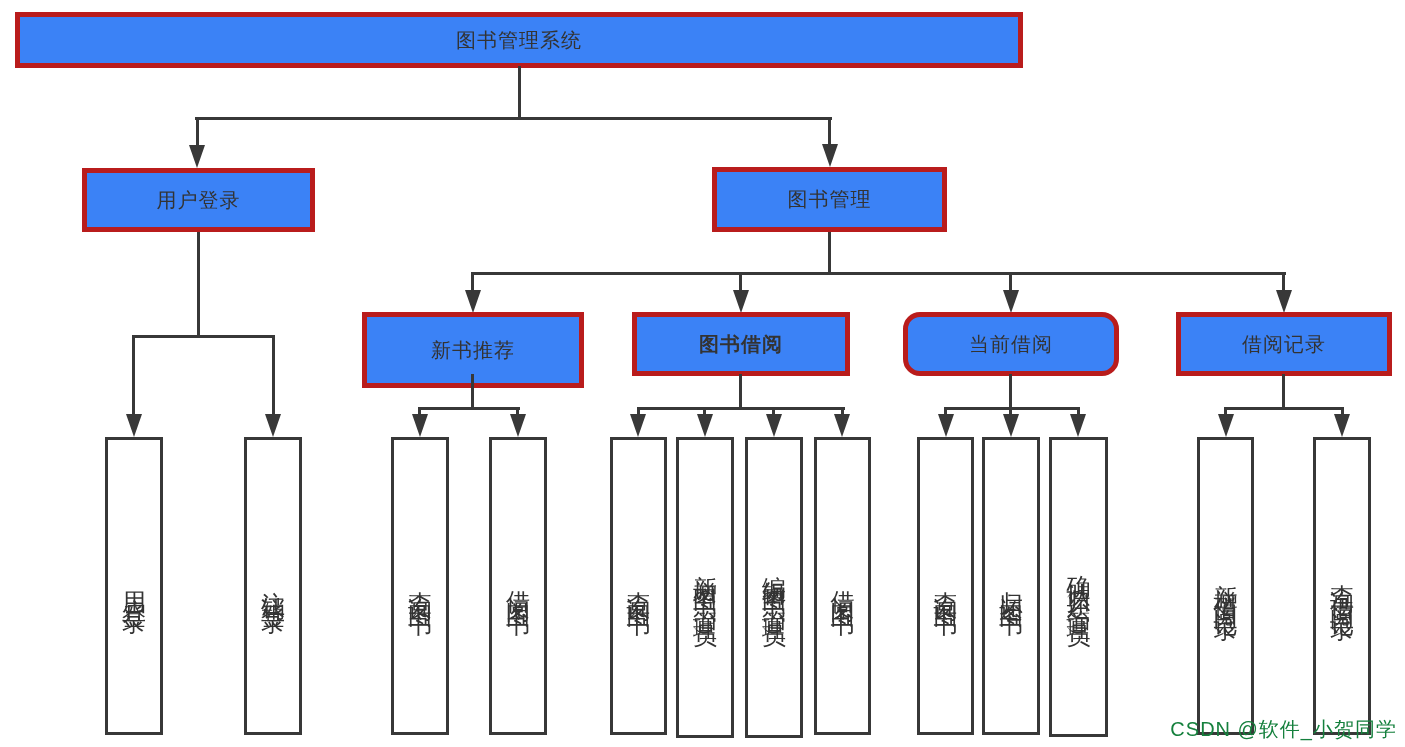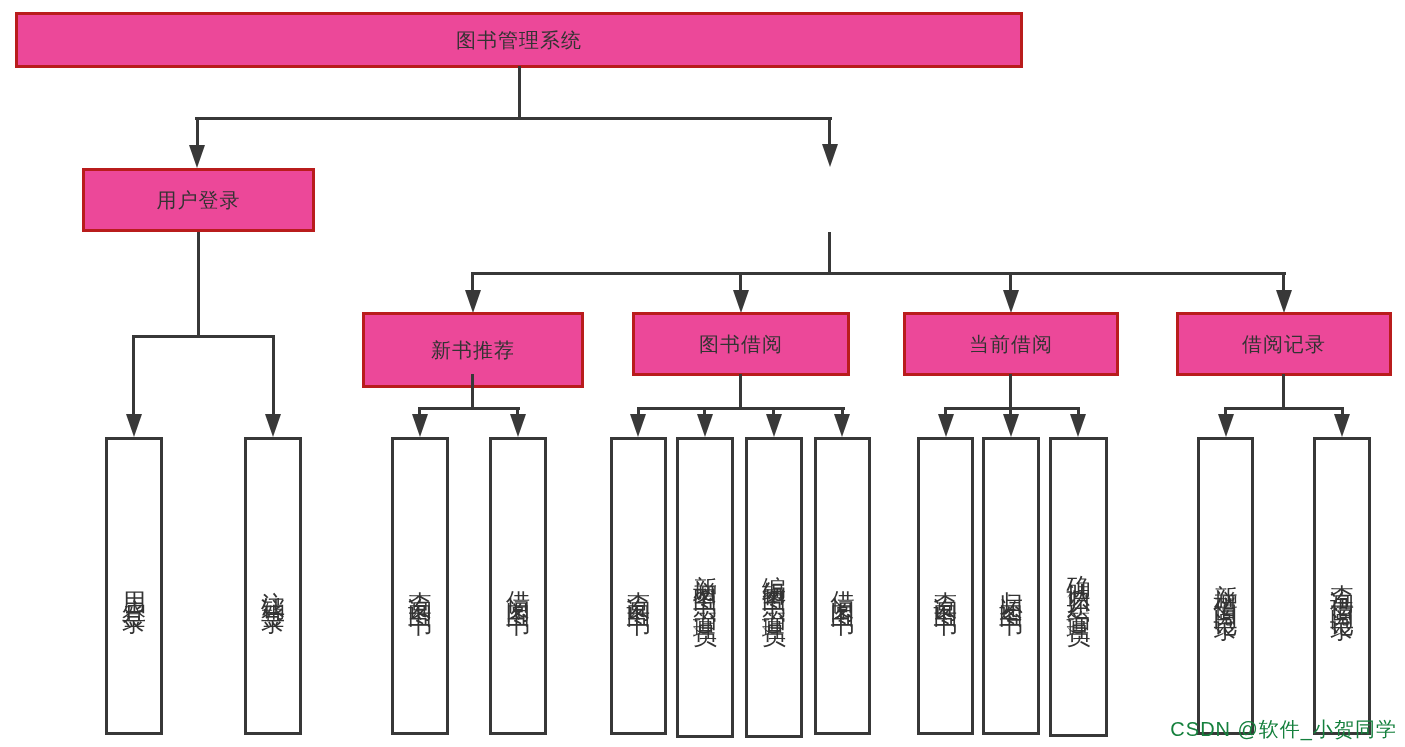--- a/index.html
+++ b/index.html
@@ -7,22 +7,22 @@
     position:relative;
     width:1405px;
     height:747px;
     background:#ffffff;
     font-family:"Liberation Sans", sans-serif;
     overflow:hidden;
   }
   .box{
     position:absolute;
     box-sizing:border-box;
-    border:3px solid #b91c1c;
-    background:#ec4899;
+    border:5px solid #b91c1c;
+    background:#3b82f6;
     display:flex;
     align-items:center;
     justify-content:center;
     font-size:20px;
     color:#333333;
     letter-spacing:1px;
   }
   .leaf{
     position:absolute;
     box-sizing:border-box;
@@ -71,20 +71,23 @@
   <div class="vl" style="left:518px;top:66px;height:51px;"></div>
   <div class="hl" style="left:195px;top:117px;width:637px;"></div>
   <div class="vl" style="left:196px;top:117px;height:31px;"></div>
   <div class="ah" style="left:189px;top:145px;"></div>
   <div class="vl" style="left:828px;top:117px;height:31px;"></div>
   <div class="ah" style="left:822px;top:144px;"></div>
 
   <div class="box" style="left:82px;top:168px;width:233px;height:64px;">
     <span>用户登录</span>
   </div>
+  <div class="box" style="left:712px;top:167px;width:235px;height:65px;">
+    <span>图书管理</span>
+  </div>
 
   <div class="vl" style="left:197px;top:232px;height:106px;"></div>
   <div class="hl" style="left:132px;top:335px;width:143px;"></div>
   <div class="vl" style="left:132px;top:335px;height:82px;"></div>
   <div class="ah" style="left:126px;top:414px;"></div>
   <div class="vl" style="left:272px;top:335px;height:82px;"></div>
   <div class="ah" style="left:265px;top:414px;"></div>
 
   <div class="vl" style="left:828px;top:232px;height:43px;"></div>
   <div class="hl" style="left:471px;top:272px;width:815px;"></div>
@@ -93,24 +96,24 @@
   <div class="vl" style="left:739px;top:272px;height:21px;"></div>
   <div class="ah" style="left:733px;top:290px;"></div>
   <div class="vl" style="left:1009px;top:272px;height:21px;"></div>
   <div class="ah" style="left:1003px;top:290px;"></div>
   <div class="vl" style="left:1282px;top:272px;height:21px;"></div>
   <div class="ah" style="left:1276px;top:290px;"></div>
 
   <div class="box" style="left:362px;top:312px;width:222px;height:76px;">
     <span>新书推荐</span>
   </div>
-  <div class="box" style="left:632px;top:312px;width:218px;height:64px;">
+  <div class="box" style="left:632px;top:312px;width:218px;height:64px;font-weight:bold;">
     <span>图书借阅</span>
   </div>
-  <div class="box" style="left:903px;top:312px;width:216px;height:64px;">
+  <div class="box" style="left:903px;top:312px;width:216px;height:64px;border-radius:17px;">
     <span>当前借阅</span>
   </div>
   <div class="box" style="left:1176px;top:312px;width:216px;height:64px;">
     <span>借阅记录</span>
   </div>
 
   <div class="vl" style="left:471px;top:374px;height:36px;"></div>
   <div class="hl" style="left:418px;top:407px;width:102px;"></div>
   <div class="vl" style="left:418px;top:407px;height:10px;"></div>
   <div class="ah" style="left:412px;top:414px;"></div>

